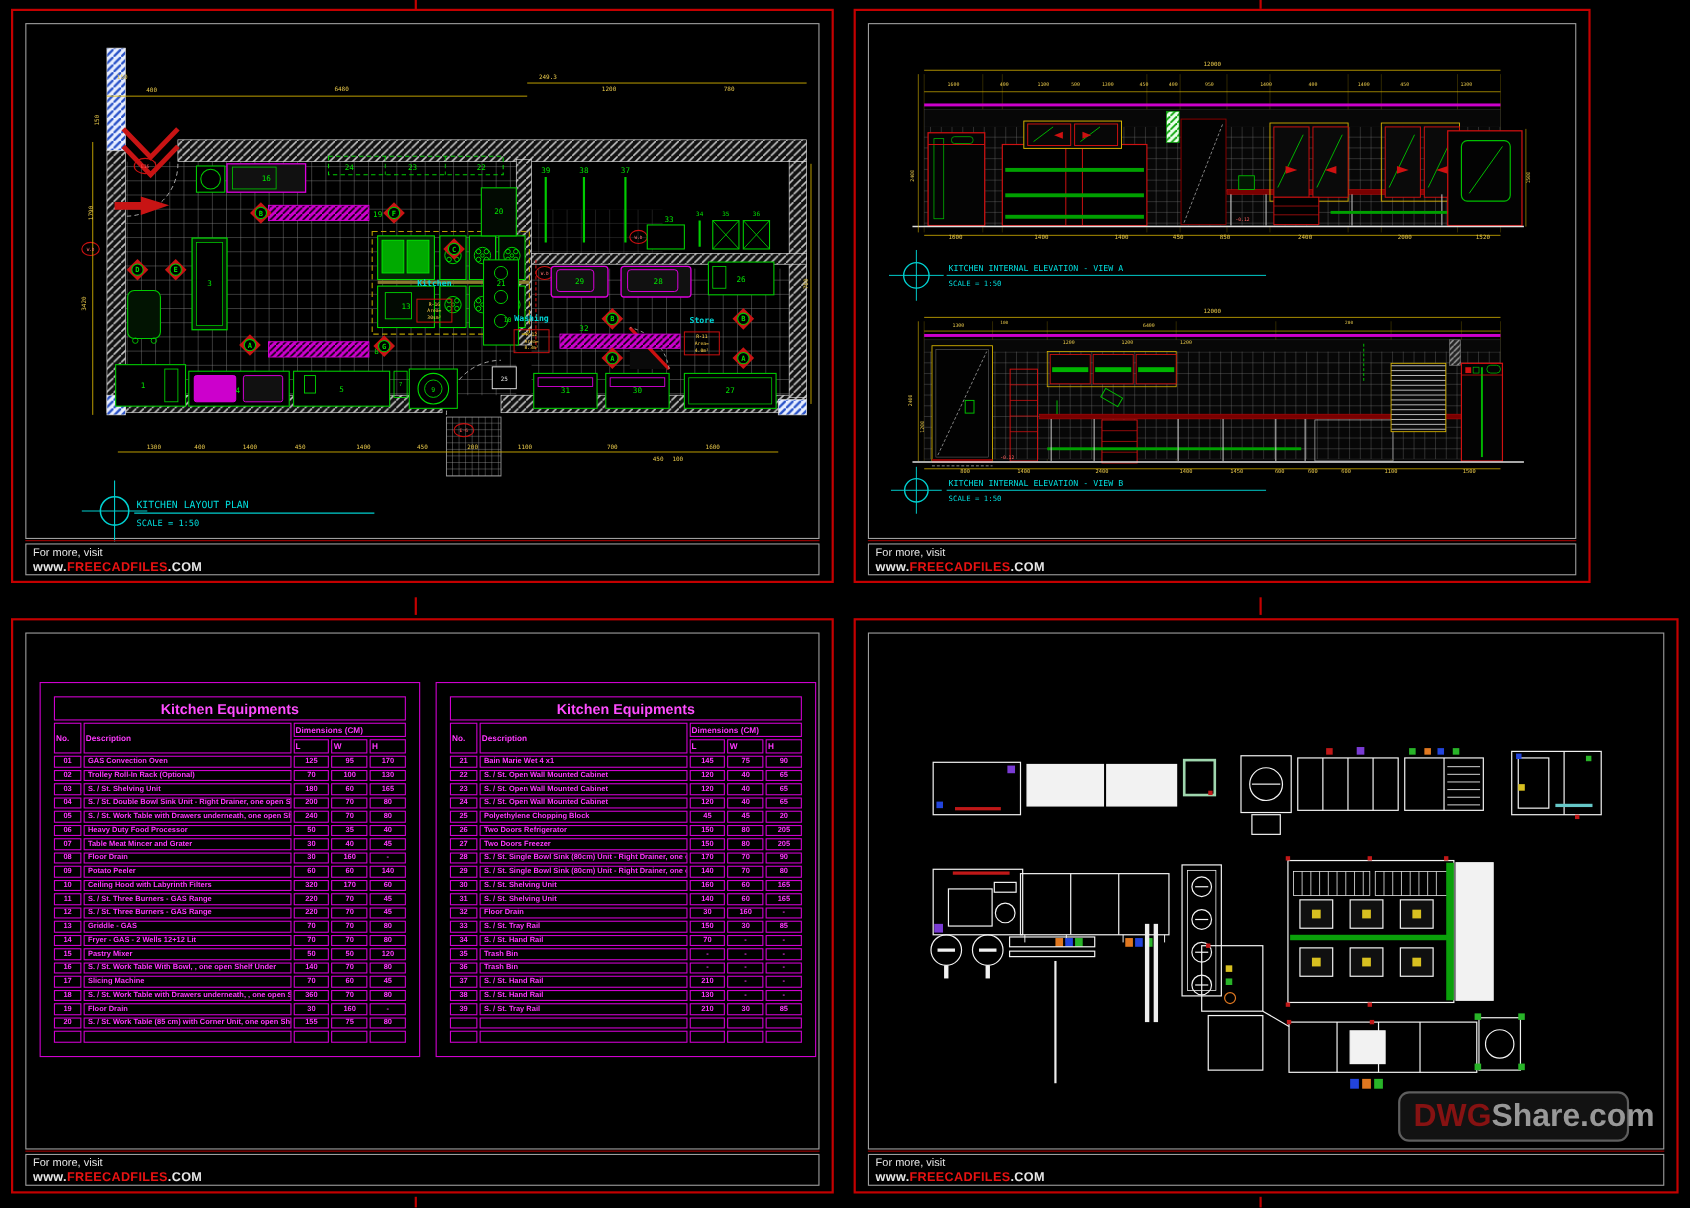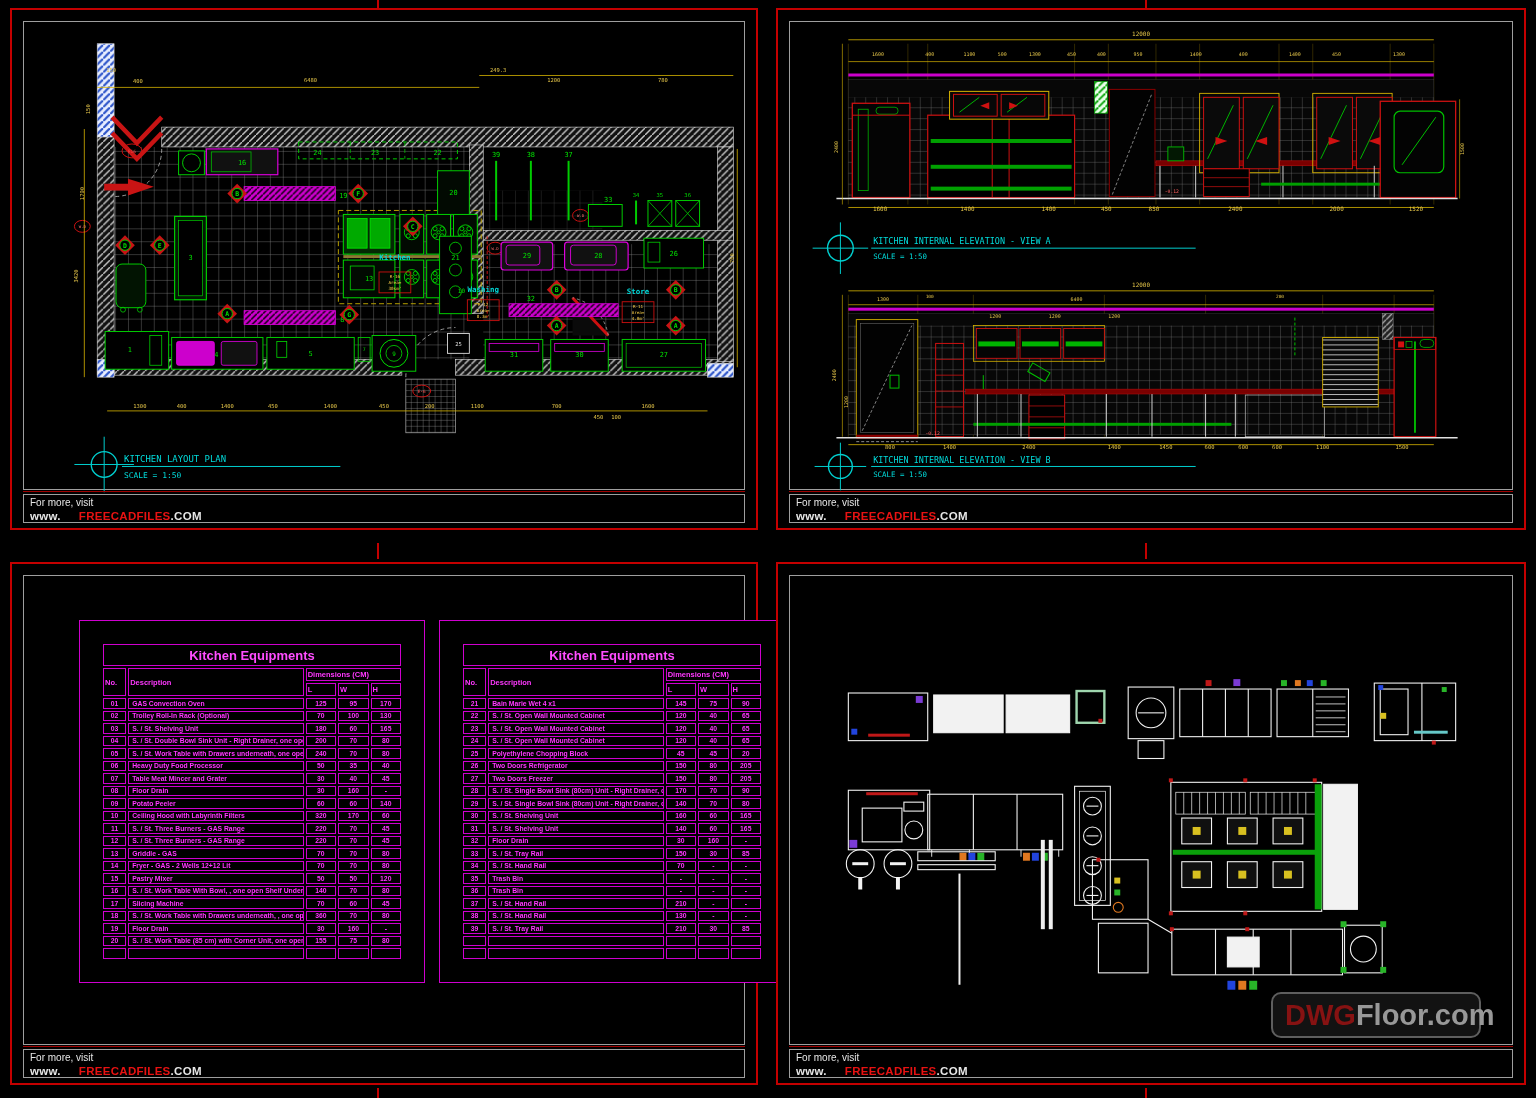--- a/index.html
+++ b/index.html
@@ -3,23 +3,23 @@
 <meta charset="utf-8">
 <style>
   html,body{margin:0;padding:0;background:#000;}
   .stage{position:relative;width:1536px;height:1098px;background:#000;overflow:hidden;font-family:"Liberation Sans",sans-serif;}
   .panel{position:absolute;border:2px solid #c40000;background:#000;box-sizing:border-box;}
   .panel .inner{position:absolute;left:11px;right:11px;top:11px;bottom:38px;border:1.4px solid #9e9e9e;pointer-events:none;}
   .redline{position:absolute;left:11px;right:11px;bottom:36px;border-top:1.6px solid #a00000;}
   .pfooter{position:absolute;left:11px;right:11px;bottom:5px;height:29px;border:1.2px solid #9e9e9e;color:#e6e6e6;padding:1px 6px;box-sizing:border-box;background:#000;}
   .pfooter .f1{font-size:10px;font-weight:normal;line-height:13px;}
   .pfooter .f2{font-size:11.5px;font-weight:bold;line-height:14px;letter-spacing:.3px;}
-  .pfooter .brand{color:#e81212;margin-left:18px;}
+  .pfooter .brand{color:#e81212;}
   svg.draw{position:absolute;left:0;top:0;width:100%;height:100%;font-family:"DejaVu Sans Mono",monospace;}
-  .eq-wrap{position:absolute;border:1px solid #cf00cf;background:#000;padding:21px;box-sizing:border-box;margin-left:43px;}
+  .eq-wrap{position:absolute;border:1px solid #cf00cf;background:#000;padding:10px;box-sizing:border-box;}
   .eq-wrap table{width:100%;border-collapse:separate;border-spacing:2px;table-layout:fixed;}
   .eq-wrap th,.eq-wrap td{border:1px solid #cf00cf;color:#ff38ff;overflow:hidden;white-space:nowrap;box-sizing:border-box;}
   .eq-wrap .t-title{font-size:13px;font-weight:bold;height:22px;text-align:center;color:#ff4dff;}
   .eq-wrap .hc{font-size:7.5px;font-weight:bold;text-align:left;height:13px;}
   .eq-wrap td{font-size:6.8px;font-weight:bold;height:10.5px;padding:0 3px;}
   .eq-wrap td.num{text-align:center;}
   .eq-wrap td.desc{text-align:left;}
   .tick{position:absolute;background:#c40000;}
   .watermark{position:absolute;left:478px;top:428px;width:210px;height:46px;border:2px solid #5e5e5e;border-radius:10px;background:#121212;display:flex;align-items:center;padding-left:12px;font-size:29px;font-weight:bold;box-sizing:border-box;margin-left:15px;}
   .wm-dwg{color:#861212;}
@@ -333,21 +333,21 @@
         <text x="112" y="472" font-size="8" fill="#00dcdc">SCALE = 1:50</text>
       </g>
     </svg>
     <div class="redline"></div>
     <div class="pfooter">
       <div class="f1">For more, visit</div>
       <div class="f2"><span>www.</span><span class="brand">FREECADFILES</span><span>.COM</span></div>
     </div>
   </div>
 
-  <div class="panel" style="left:776px;top:8px;width:750px;height:522px;">
+  <div class="panel" style="left:776px;top:8px;width:670px;height:522px;">
     <div class="inner"></div>
     <svg class="draw" viewBox="0 0 750 522">
       <defs>
         <pattern id="tg" width="11" height="11" patternUnits="userSpaceOnUse">
           <path d="M11,0 V11 M0,11 H11" stroke="#787878" stroke-width="0.7" fill="none"></path>
         </pattern>
         <pattern id="gh" width="7" height="7" patternUnits="userSpaceOnUse">
           <rect width="7" height="7" fill="#eafeea"></rect>
           <path d="M0,7 L7,0" stroke="#00a000" stroke-width="1.8"></path>
         </pattern>
@@ -1087,21 +1087,21 @@
         <rect x="394" y="366" width="4" height="4" fill="#c01818" stroke="none"></rect>
         <rect x="470" y="366" width="4" height="4" fill="#c01818" stroke="none"></rect>
         <rect x="320" y="296" width="4" height="4" fill="#c01818" stroke="none"></rect>
         <rect x="452" y="420" width="8" height="9" fill="#2244dd" stroke="none"></rect>
         <rect x="463" y="420" width="8" height="9" fill="#e07820" stroke="none"></rect>
         <rect x="474" y="420" width="8" height="9" fill="#28b428" stroke="none"></rect>
       </g>
     </svg>
     <div class="watermark">
       <span class="wm-dwg">DWG</span>
-        <span class="wm-share">Floor.com</span>
+        <span class="wm-share">Share.com</span>
     </div>
     <div class="redline"></div>
     <div class="pfooter">
       <div class="f1">For more, visit</div>
       <div class="f2"><span>www.</span><span class="brand">FREECADFILES</span><span>.COM</span></div>
     </div>
   </div>
 
   <div class="tick" style="left:377px;top:0;width:2px;height:10px;"></div>
   <div class="tick" style="left:1145px;top:0;width:2px;height:8px;"></div>

